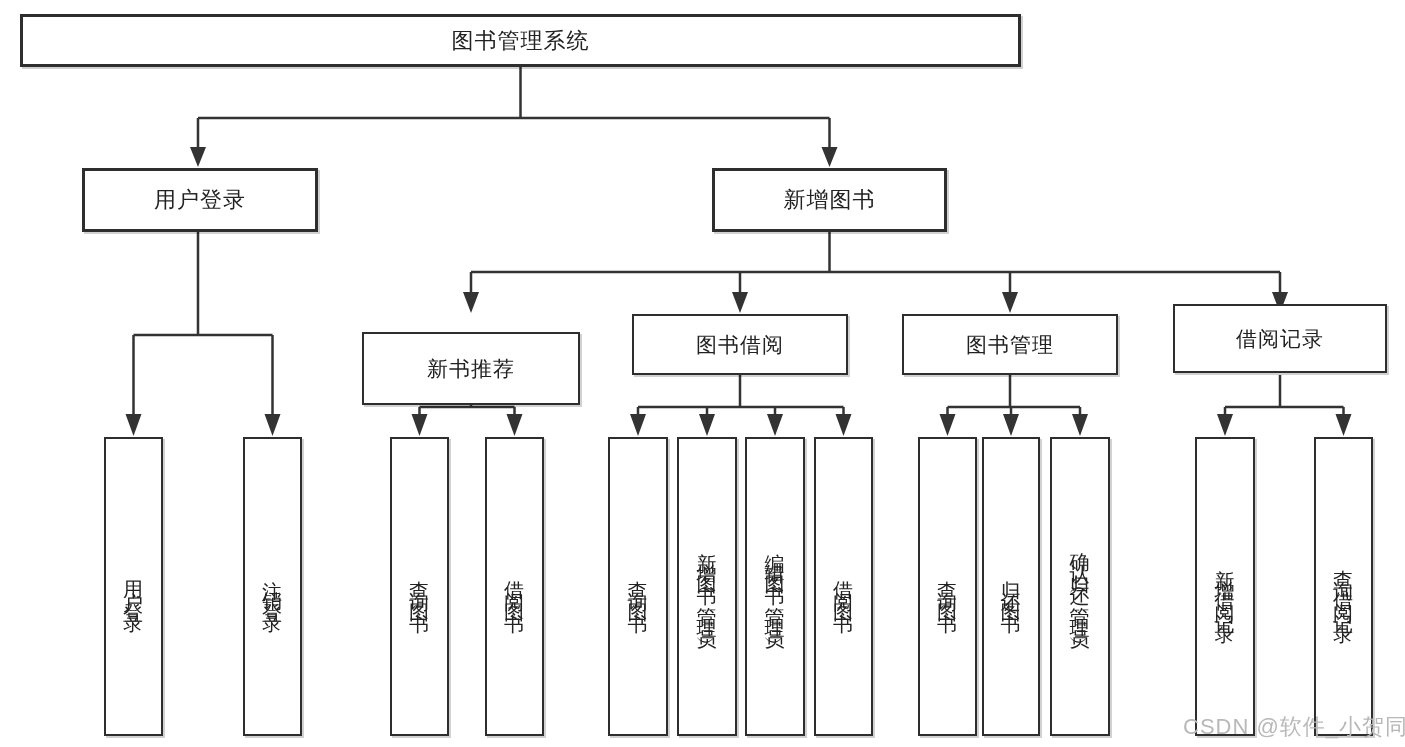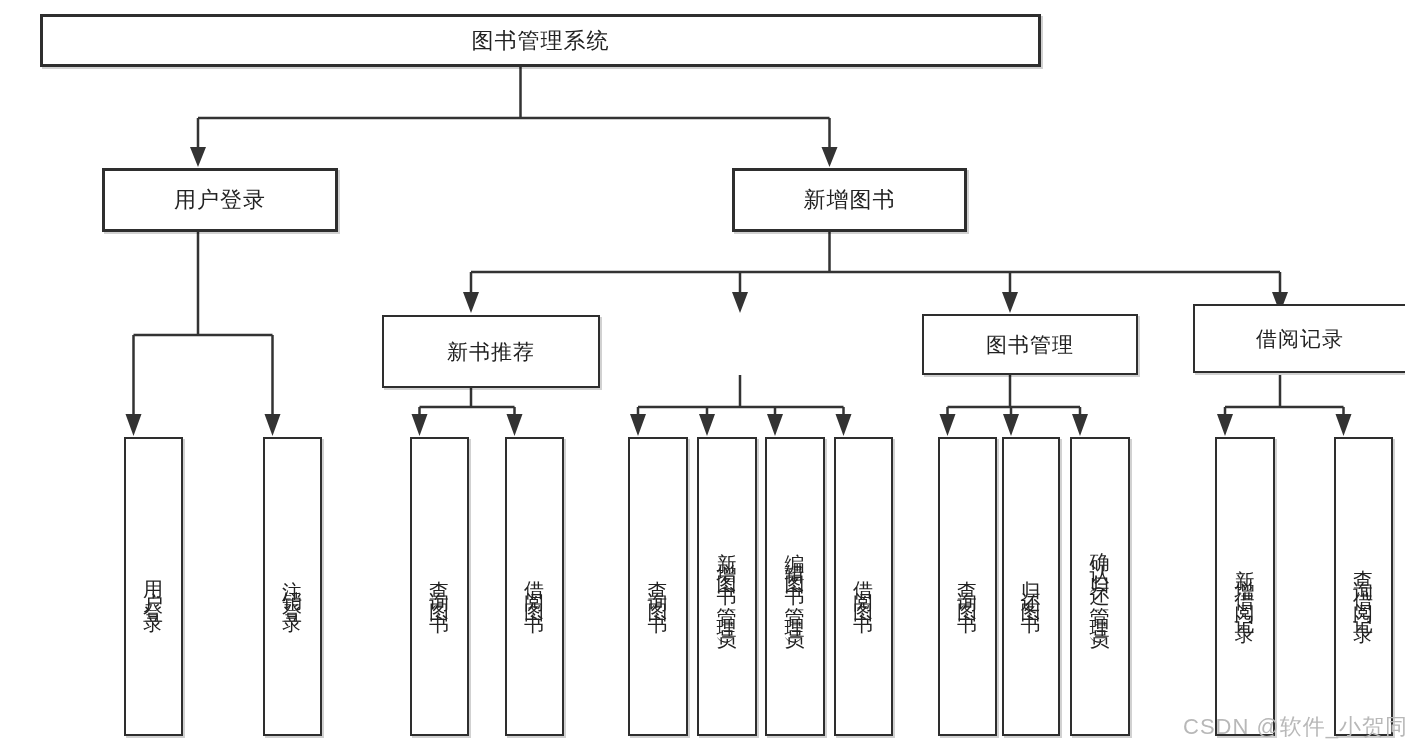--- a/index.html
+++ b/index.html
@@ -10,21 +10,20 @@
     color:var(--text,#222222);
   }
   svg.connectors{position:absolute;left:0;top:0;z-index:1;}
   .connectors .l{stroke:var(--line,#333333);stroke-width:2.5;fill:none;}
   .connectors .a{fill:var(--line,#333333);stroke:none;}
   .box{
     position:absolute;box-sizing:border-box;z-index:2;
     border:2px solid var(--box-border,#2e2e2e);background:#ffffff;
     display:flex;align-items:center;justify-content:center;
     box-shadow:2px 2px 0 rgba(0,0,0,0.18);
-    margin-left:20px;
   }
   .hbox{font-size:22px;letter-spacing:1px;white-space:nowrap;}
   .root{border-width:3px;}
   .lv2{border-width:3px;}
   .lv3{font-size:21px;}
   .vbox span{
     display:block;
     writing-mode:vertical-rl;
     text-orientation:mixed;
     font-size:20px;
@@ -100,21 +99,22 @@
       M1072 414 L1088 414 L1080 436 Z
       M1217 414 L1233 414 L1225 436 Z
       M1335.5 414 L1351.5 414 L1343.5 436 Z"></path>
   </svg>
 
   <div class="box hbox root" style="left:20px;top:14px;width:1001px;height:53px">图书管理系统</div>
 
   <div class="box hbox lv2" style="left:82px;top:168px;width:236px;height:64px">用户登录</div>
   <div class="box hbox lv2" style="left:712px;top:168px;width:235px;height:64px">新增图书</div>
 
-  <div class="box hbox lv3" style="left:362px;top:315px;width:218px;height:73px">新书推荐</div>
+  <div class="box hbox lv3" style="left:362px;top:332px;width:218px;height:73px">新书推荐</div>
+  <div class="box hbox lv3" style="left:632px;top:314px;width:216px;height:61px">图书借阅</div>
   <div class="box hbox lv3" style="left:902px;top:314px;width:216px;height:61px">图书管理</div>
   <div class="box hbox lv3" style="left:1173px;top:304px;width:214px;height:69px">借阅记录</div>
 
   <div class="box vbox" style="left:104px;top:437px;width:59px;height:299px">
     <span>用户登录</span>
   </div>
   <div class="box vbox" style="left:243px;top:437px;width:59px;height:299px">
     <span>注销登录</span>
   </div>
 

